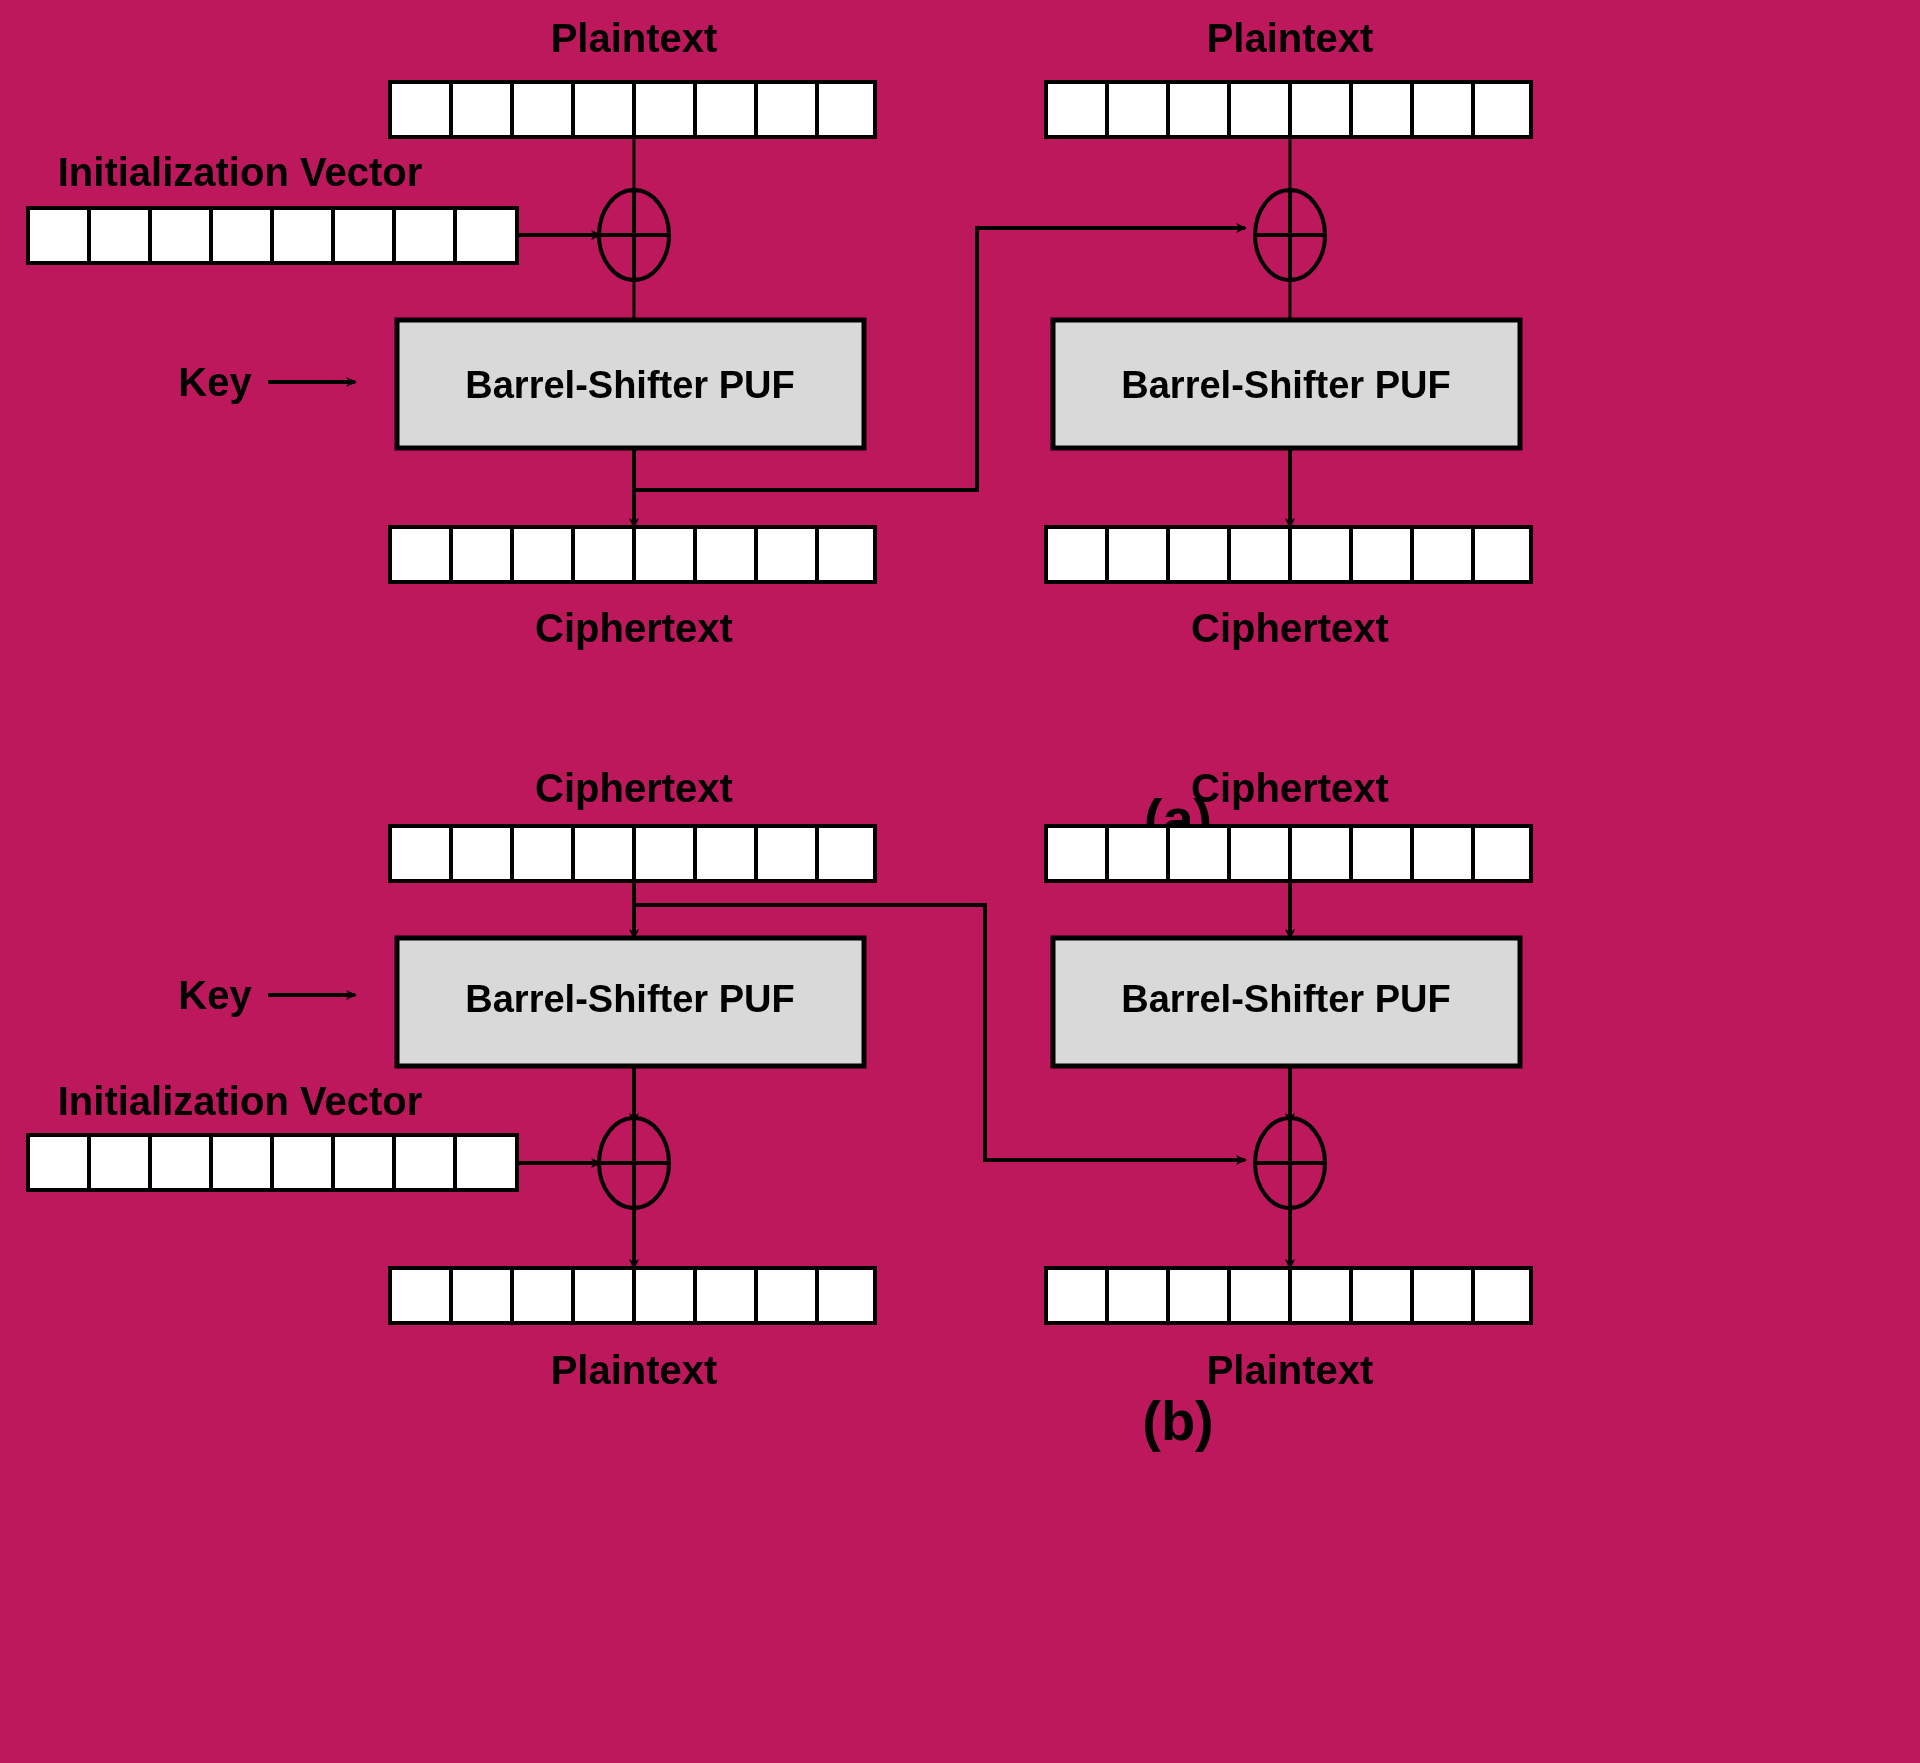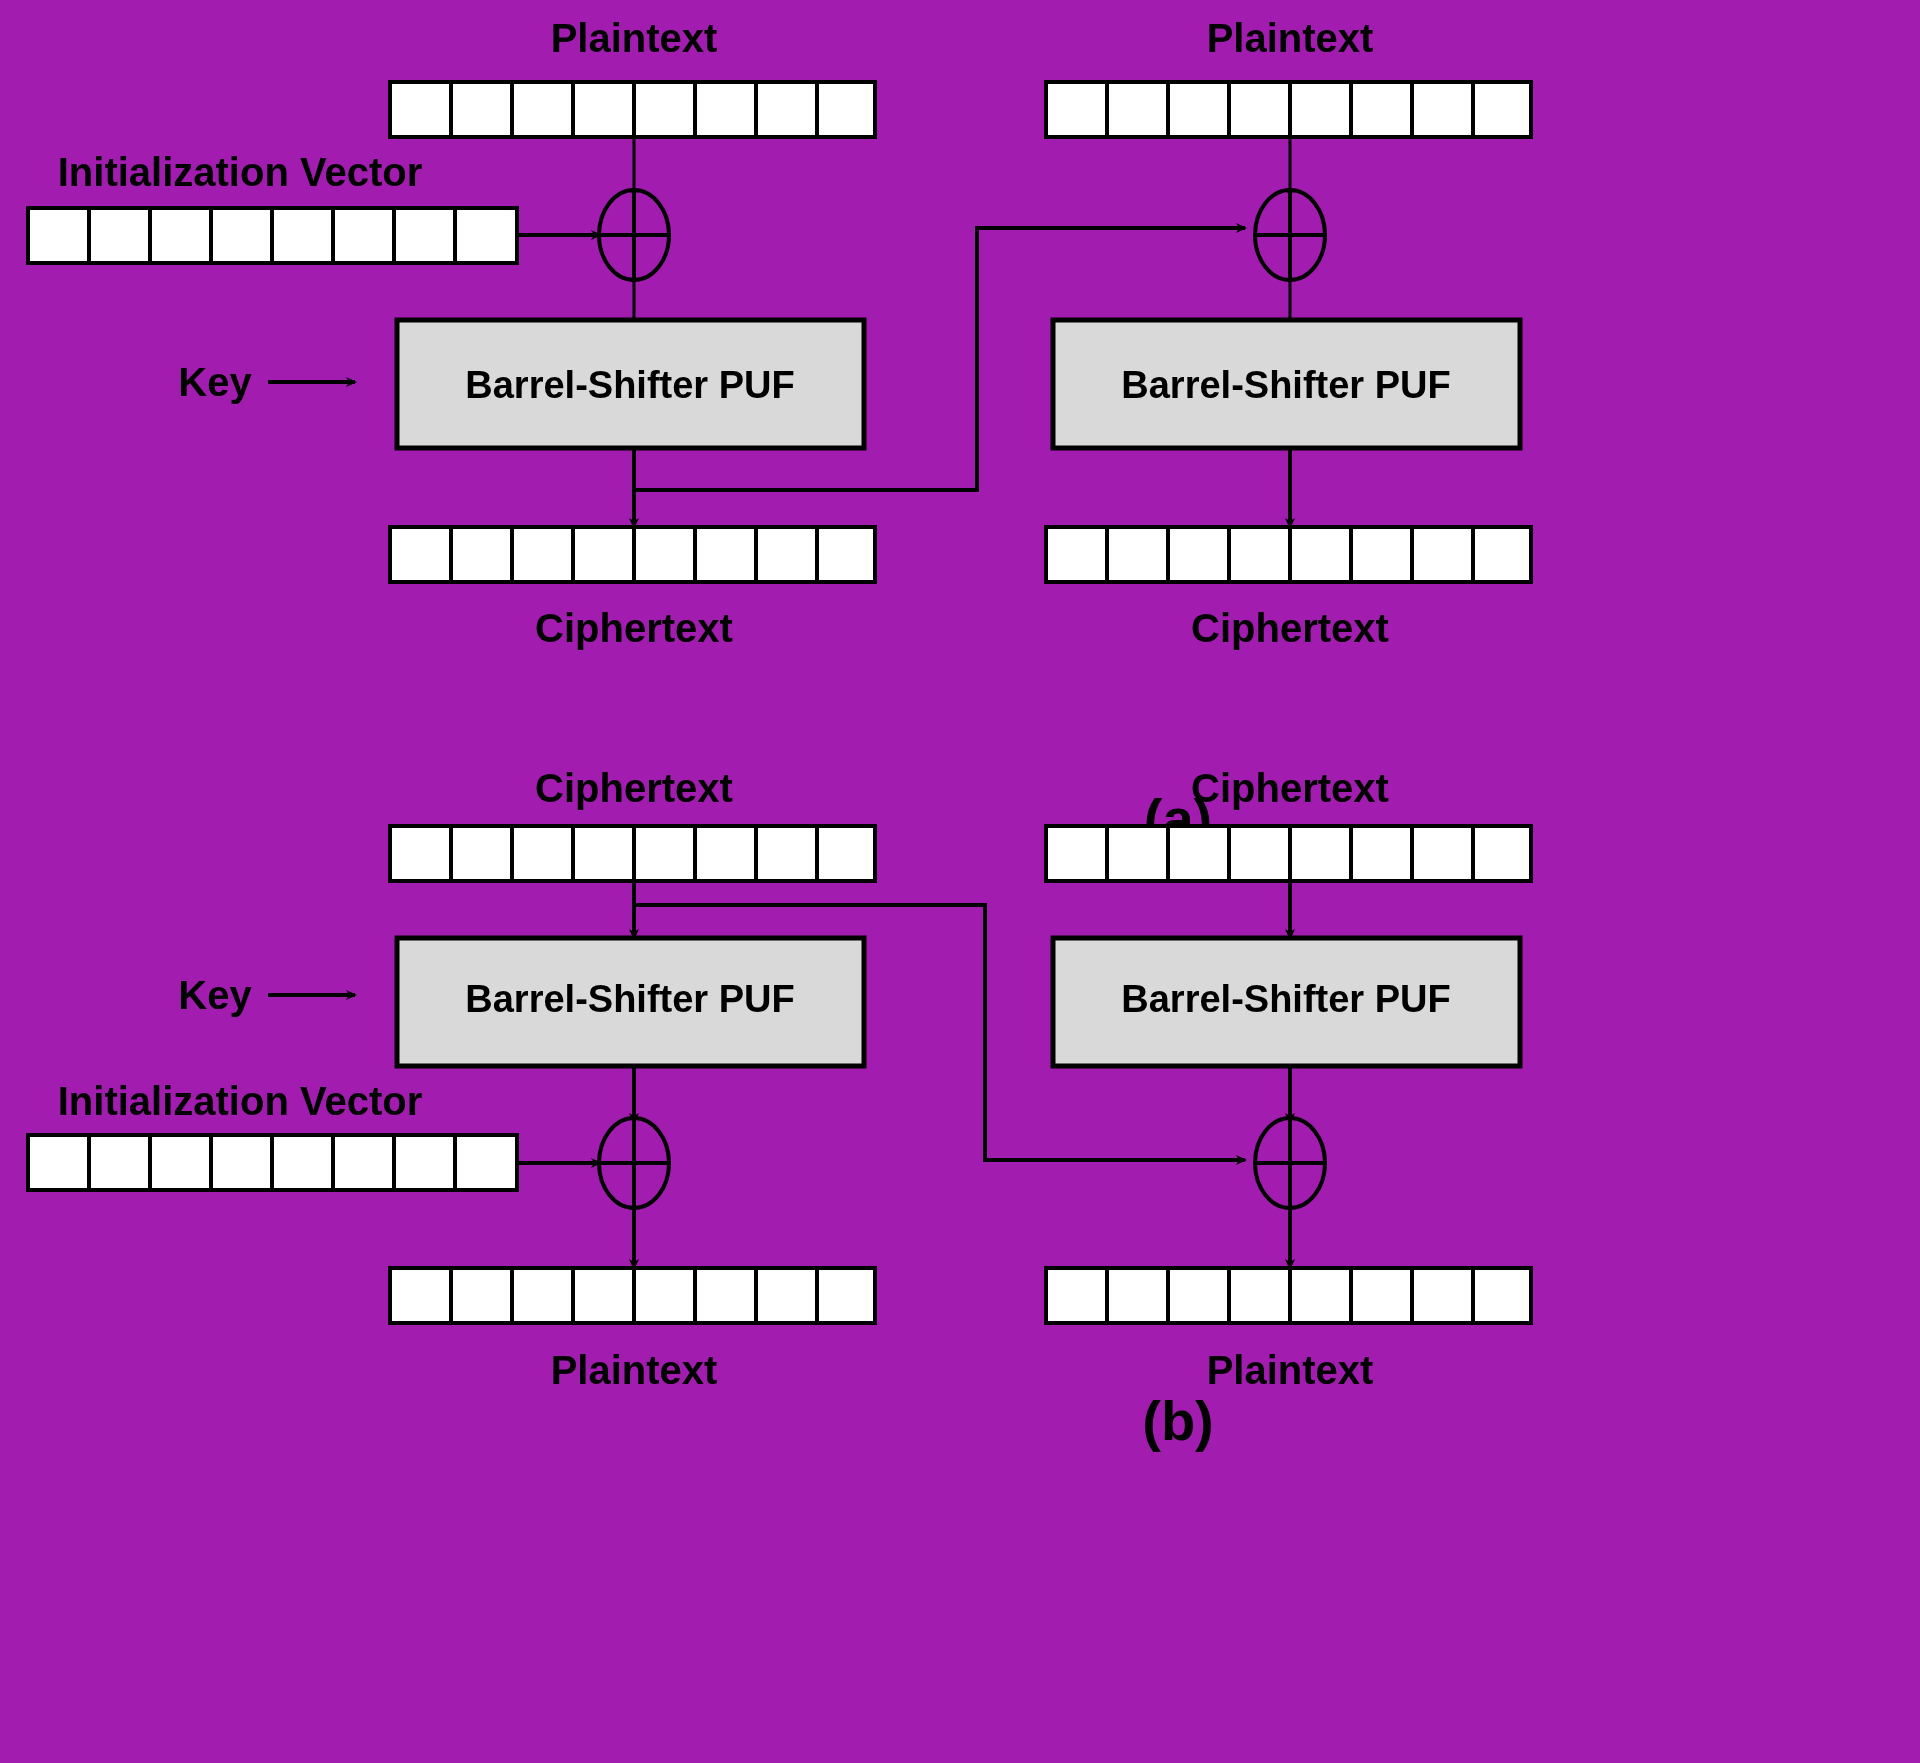--- a/index.html
+++ b/index.html
@@ -1,17 +1,17 @@
 <!DOCTYPE html>
 <html><head>
 <meta charset="utf-8">
 <style>
   html,body{margin:0;padding:0;background:#ffffff;}
   body{width:1920px;height:1763px;font-family:"Liberation Sans",sans-serif;}
-  #diagram-root{position:relative;width:1920px;height:1763px;background:#a21caf;}
+  #diagram-root{position:relative;width:1920px;height:1763px;background:#be185d;}
   svg#scene{position:absolute;left:0;top:0;width:1920px;height:1763px;}
   .lbl{font-family:"Liberation Sans",sans-serif;fill:#000;font-weight:700;}
   .lbl-title{font-size:40px;}
   .lbl-key{font-size:40px;}
   .lbl-puf{font-size:38px;}
   .lbl-panel{font-size:56px;}
   .wire{stroke:#000;fill:none;}
   .wire-thin{stroke-width:3;}
   .wire-med{stroke-width:4;}
   .cellgrid rect{fill:#ffffff;stroke:#000;stroke-width:4;}

